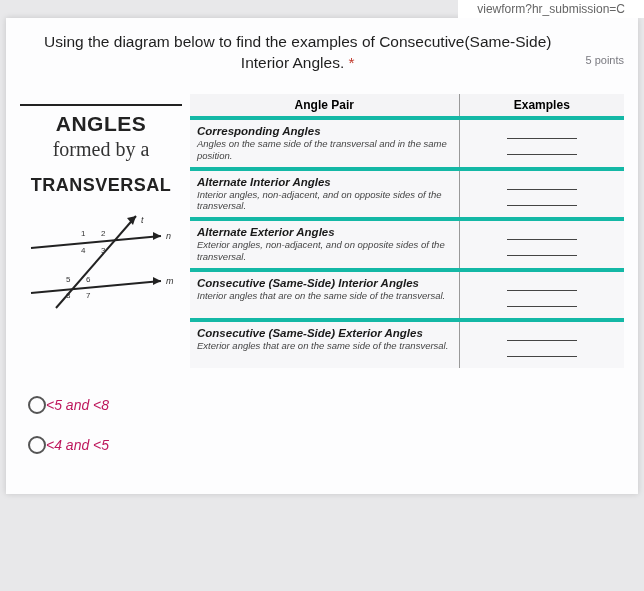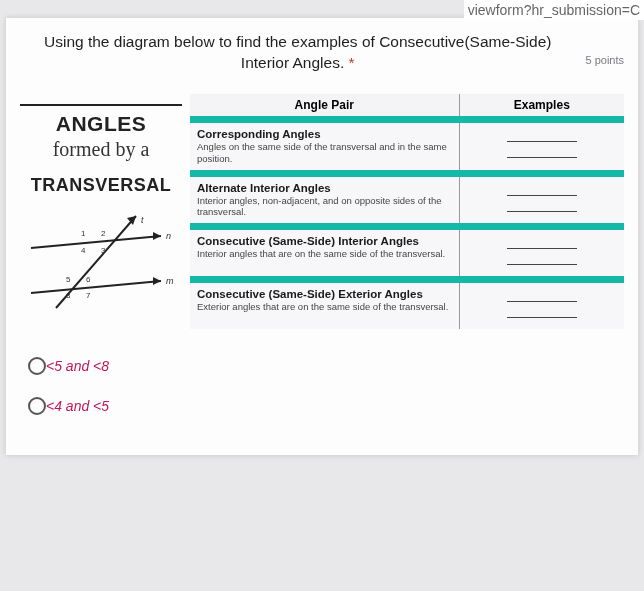--- a/index.html
+++ b/index.html
@@ -10,22 +10,22 @@
     font-family: Arial, sans-serif;
     overflow: hidden;
     position: relative;
   }
   .url-fragment {
     position: absolute;
     top: 0;
     right: 0;
     background: #fff;
     color: #666;
-    font-size: 14px;
-    padding: 2px 4px;
+    font-size: 12px;
+    padding: 2px 19px;
   }
   .page {
     background: #fdfdfe;
     margin: 18px 6px 6px 6px;
     padding: 14px 14px 18px 14px;
     box-shadow: 0 0 6px rgba(0,0,0,0.15);
   }
   .question-row {
     display: flex;
     align-items: flex-start;
@@ -89,25 +89,26 @@
   th {
     font-weight: bold;
     font-size: 12px;
     padding: 4px 6px;
     text-align: center;
     background: #f4f4f6;
   }
   th.pair { width: 62%; border-right: 1px solid #999; border-bottom: 1px solid #999;}
   th.ex { border-bottom: 1px solid #999;}
   td {
-    border-top: 7px solid #14b8a6;
+    border-top: 4px solid #14b8a6;
     border-right: 1px solid #999;
     padding: 5px 7px;
     vertical-align: top;
     background: #f7f7f9;
+    font-style: italic;
   }
   td:last-child { border-right: none; }
   .pair-name {
     font-weight: bold;
     font-size: 11.5px;
     color: #1a1a1a;
     margin-bottom: 1px;
   }
   .pair-desc {
     font-size: 9.5px;
@@ -217,20 +218,32 @@
               </td>
           <td>
                 <div class="ex-lines">
                   <div class="ex-line"></div>
                   <div class="ex-line"></div>
                 </div>
               </td>
         </tr>
         <tr>
           <td>
+                <div class="pair-name">Alternate Exterior Angles</div>
+                <div class="pair-desc">Exterior angles, non-adjacent, and on opposite sides of the transversal.</div>
+              </td>
+          <td>
+                <div class="ex-lines">
+                  <div class="ex-line"></div>
+                  <div class="ex-line"></div>
+                </div>
+              </td>
+        </tr>
+        <tr>
+          <td>
                 <div class="pair-name">Consecutive (Same-Side) Interior Angles</div>
                 <div class="pair-desc">Interior angles that are on the same side of the transversal.</div>
               </td>
           <td>
                 <div class="ex-lines">
                   <div class="ex-line"></div>
                   <div class="ex-line"></div>
                 </div>
               </td>
         </tr>

